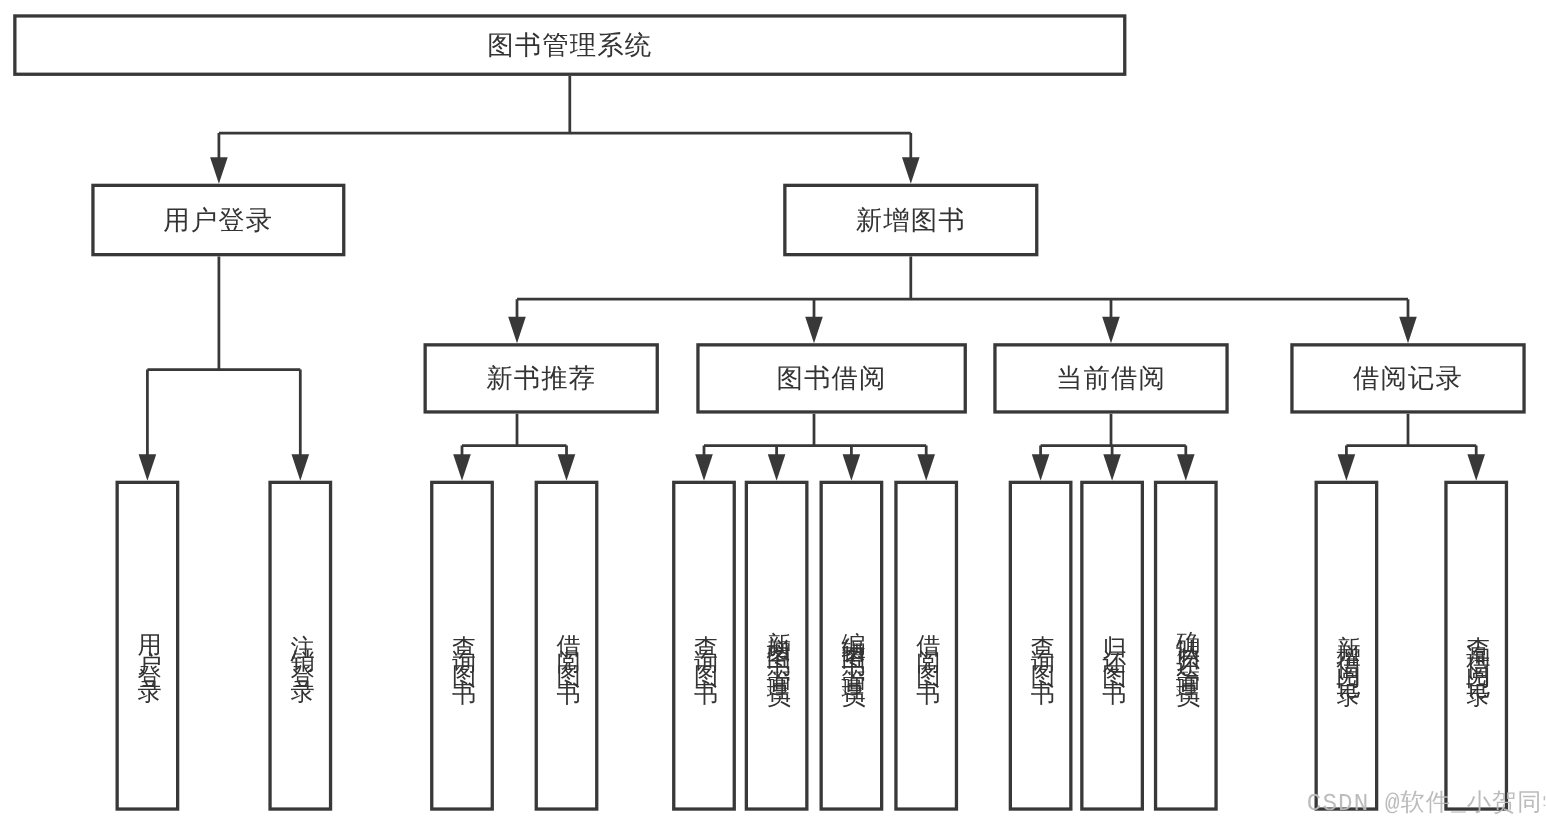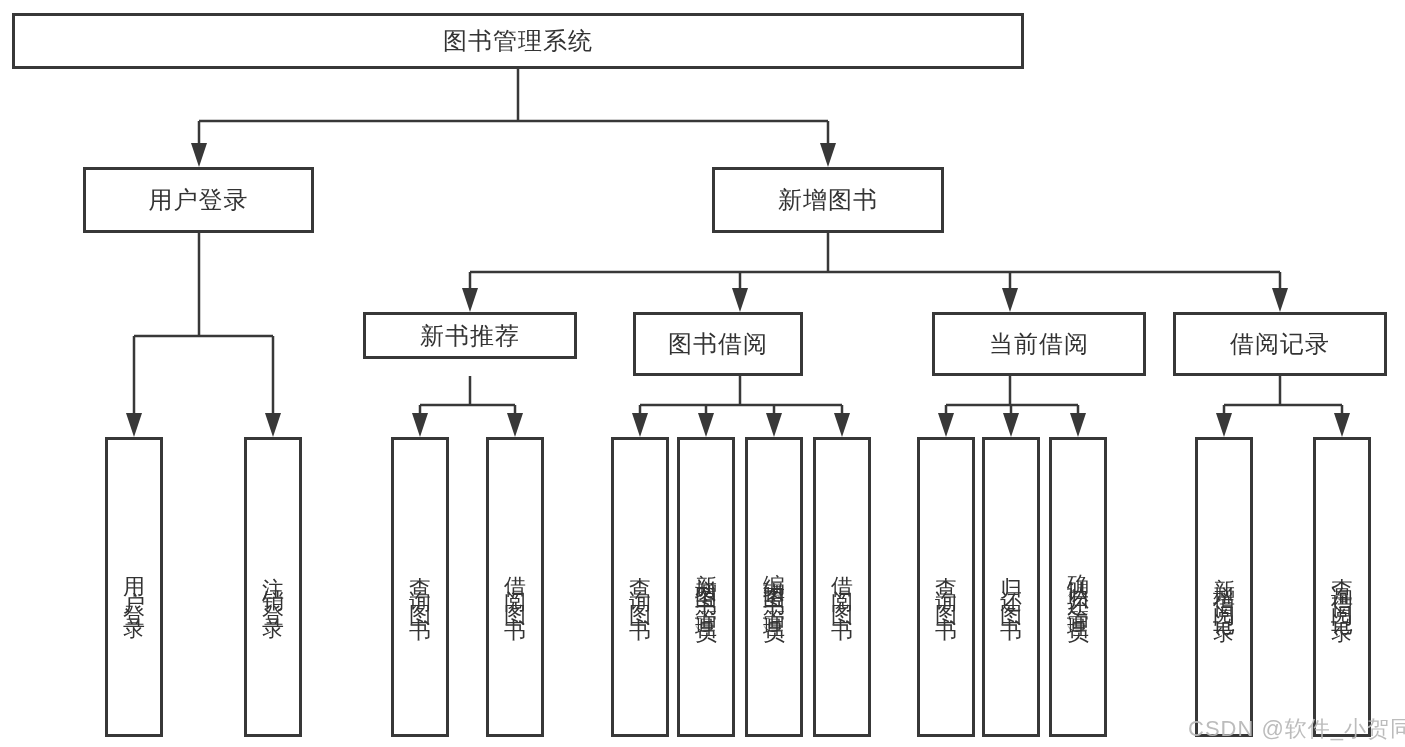--- a/index.html
+++ b/index.html
@@ -1,20 +1,20 @@
 <!DOCTYPE html>
 <html><head>
 <meta charset="utf-8">
 <style>
   html, body { margin:0; padding:0; background:#ffffff; }
   .canvas {
     position:relative;
     width:1405px; height:747px;
     background:#ffffff;
-    font-family:Liberation Sans, sans-serif;
+    font-family:Liberation Mono, monospace;
     overflow:hidden;
   }
   .wires {
     position:absolute; left:0; top:0; width:1405px; height:747px;
     z-index:0; pointer-events:none;
   }
   .hbox {
     position:absolute; z-index:1;
     box-sizing:border-box;
     border:3px solid #383838;
@@ -88,27 +88,27 @@
     <span>图书管理系统</span>
   </div>
 
   <div class="hbox" style="left:83px; top:167px; width:231px; height:66px;">
     <span>用户登录</span>
   </div>
   <div class="hbox" style="left:712px; top:167px; width:232px; height:66px;">
     <span>新增图书</span>
   </div>
 
-  <div class="hbox" style="left:363px; top:312px; width:214px; height:47px;">
+  <div class="hbox" style="left:385px; top:312px; width:214px; height:64px;">
     <span>新书推荐</span>
   </div>
-  <div class="hbox" style="left:633px; top:312px; width:170px; height:64px;">
+  <div class="hbox" style="left:633px; top:312px; width:246px; height:64px;">
     <span>图书借阅</span>
   </div>
-  <div class="hbox" style="left:903px; top:312px; width:214px; height:64px;margin-left:29px;">
+  <div class="hbox" style="left:903px; top:312px; width:214px; height:64px;">
     <span>当前借阅</span>
   </div>
   <div class="hbox" style="left:1173px; top:312px; width:214px; height:64px;">
     <span>借阅记录</span>
   </div>
 
   <div class="vbox" style="left:105px;">
     <span class="vtext gap-l">用户登录</span>
   </div>
   <div class="vbox" style="left:244px;">

